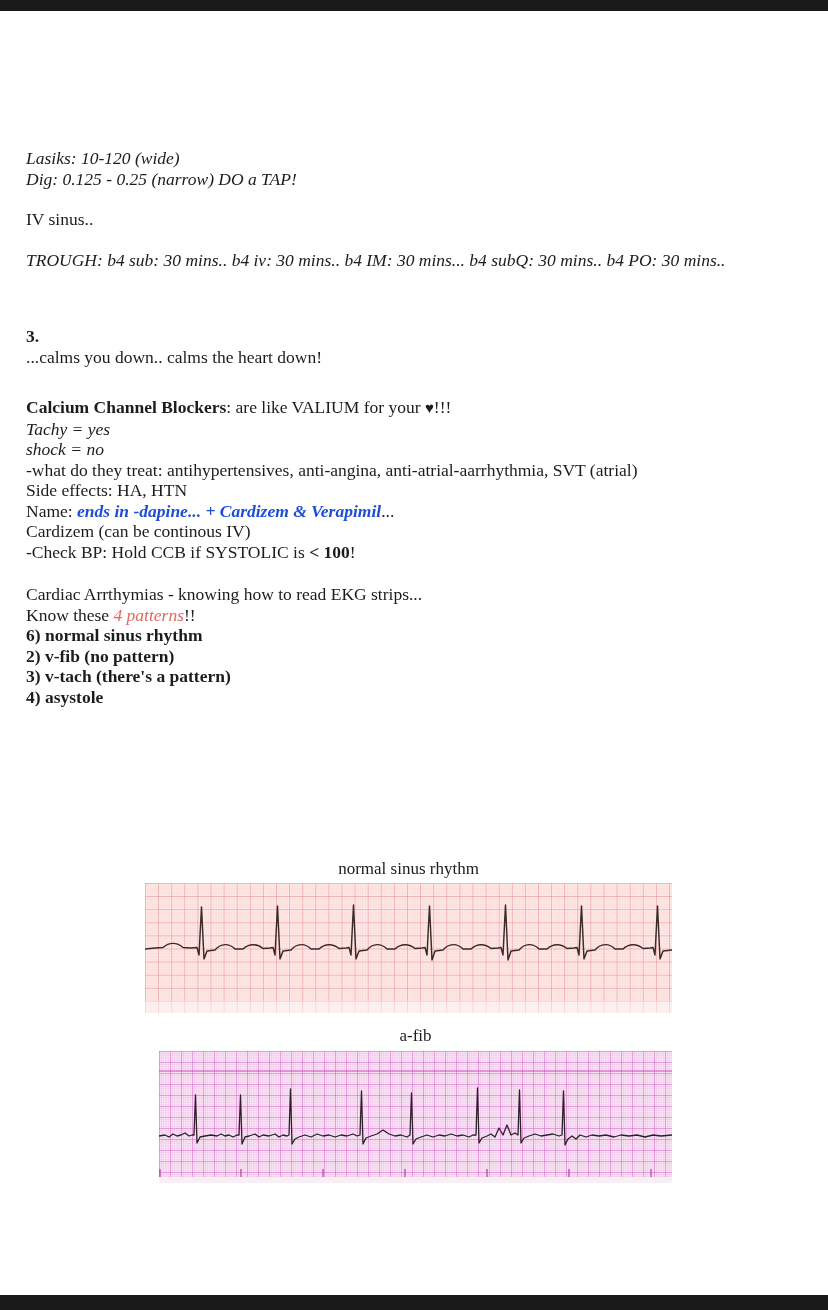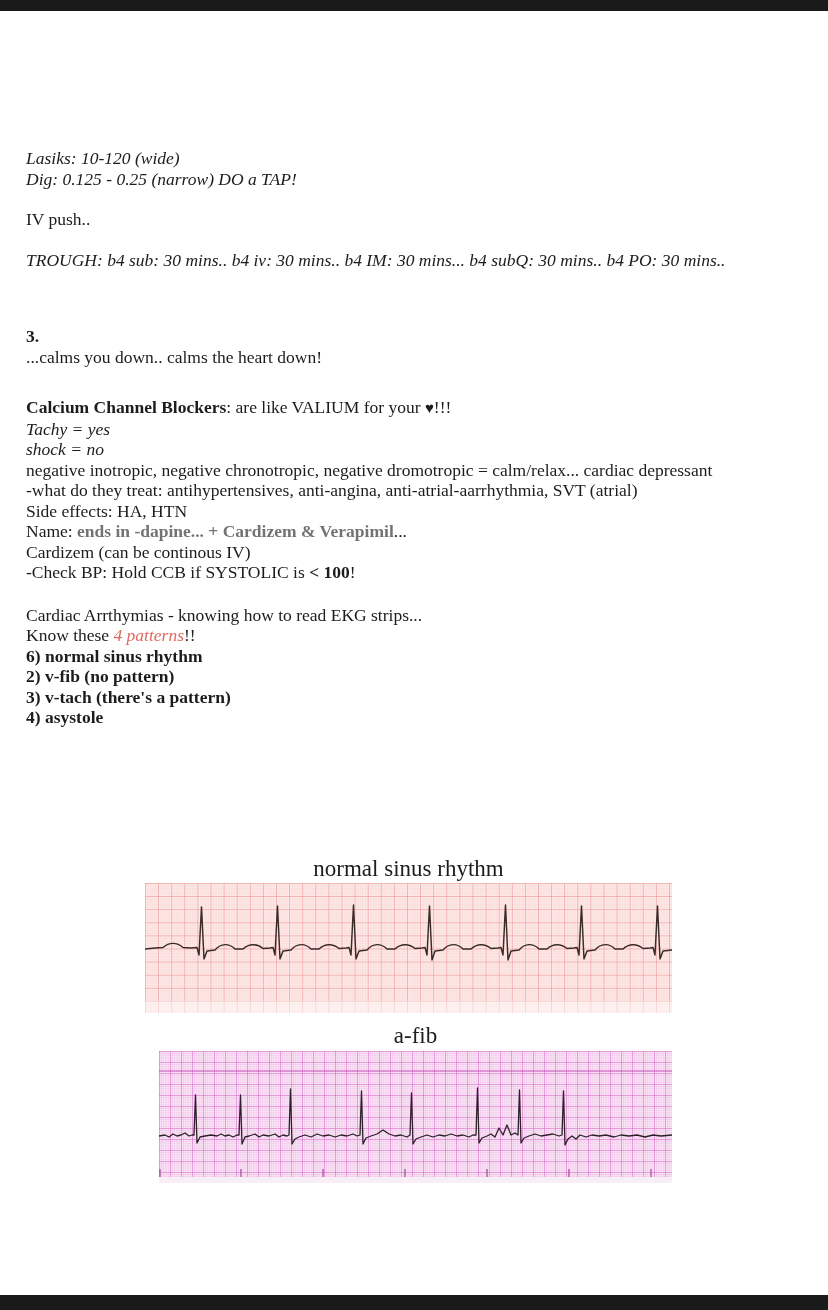--- a/index.html
+++ b/index.html
@@ -40,31 +40,31 @@
   }
   p.blk {
     margin: 0;
     font-size: 17.5px;
     line-height: 20.5px;
     color: #1c1c1c;
   }
   p.gap { margin-top: 20px; }
   .red-solid { color: #e05a4e; }
   .redi      { color: #e0695f; font-style: italic; margin-top: 31px; }
-  .redbi     { color: #737373; font-weight: bold; }
+  .redbi     { color: #1d4ed8; font-style: italic; font-weight: bold; }
   .green     { color: #b4d99a; font-style: italic; }
   .bold      { font-weight: bold; }
   .hdr-red   { color: #e0695f; font-style: italic; font-size: 17.5px; line-height: 21px; }
   .heart     { font-size: 15px; }
 
   
   .figure { position: absolute; }
   .fig-caption {
     text-align: center;
-    font-size: 23px;
+    font-size: 17px;
     color: #1c1c1c;
     line-height: 20px;
     font-family: "Liberation Serif", "DejaVu Serif", serif;
   }
   .strip {
     position: relative;
     overflow: hidden;
   }
   .strip svg { display: block; }
 
@@ -81,33 +81,32 @@
 
 <div class="bar-top"></div>
 
 <div class="page">
 
   <div class="content">
 
     <p class="blk hdr-red"><span>Lasiks: 10-120 (wide)</span></p>
     <p class="blk hdr-red"><span>Dig: 0.125 - 0.25 (narrow) DO a TAP!</span></p>
 
-    <p class="blk gap"><span>IV push..</span></p>
+    <p class="blk gap"><span>IV sinus..</span></p>
 
     <p class="blk gap redi"><span>TROUGH: b4 sub: 30 mins.. b4 iv: 30 mins.. b4 IM: 30 mins... b4 subQ: 30 mins.. b4 PO: 30 mins..</span></p>
 
 
     <p class="blk bold" style="margin-top:56px;"><span>3.</span></p>
 
     <p class="blk"><span>...calms you down.. calms the heart down!</span></p>
 
     <p class="blk" style="margin-top:30px;"><span class="bold">Calcium Channel Blockers</span><span>: are like VALIUM for your </span><span class="heart">♥</span><span>!!!</span></p>
     <p class="blk green"><span>Tachy = yes</span></p>
     <p class="blk green"><span>shock = no</span></p>
-    <p class="blk"><span>negative inotropic, negative chronotropic, negative dromotropic = calm/relax... cardiac depressant</span></p>
     <p class="blk"><span>-what do they treat: antihypertensives, anti-angina, anti-atrial-aarrhythmia, SVT (atrial)</span></p>
     <p class="blk"><span>Side effects: HA, HTN</span></p>
     <p class="blk"><span>Name: </span><span class="redbi">ends in -dapine... + Cardizem &amp; Verapimil</span><span>...</span></p>
     <p class="blk"><span>Cardizem (can be continous IV)</span></p>
     <p class="blk red-solid"><span>-Check BP: Hold CCB if SYSTOLIC is </span><span class="bold">&lt; 100</span><span>!</span></p>
 
     <p class="blk" style="margin-top:22px;"><span>Cardiac Arrthymias - knowing how to read EKG strips...</span></p>
     <p class="blk"><span>Know these </span><span class="redi">4 patterns</span><span>!!</span></p>
     <p class="blk bold"><span>6) normal sinus rhythm</span></p>
     <p class="blk bold"><span>2) v-fib (no pattern)</span></p>

